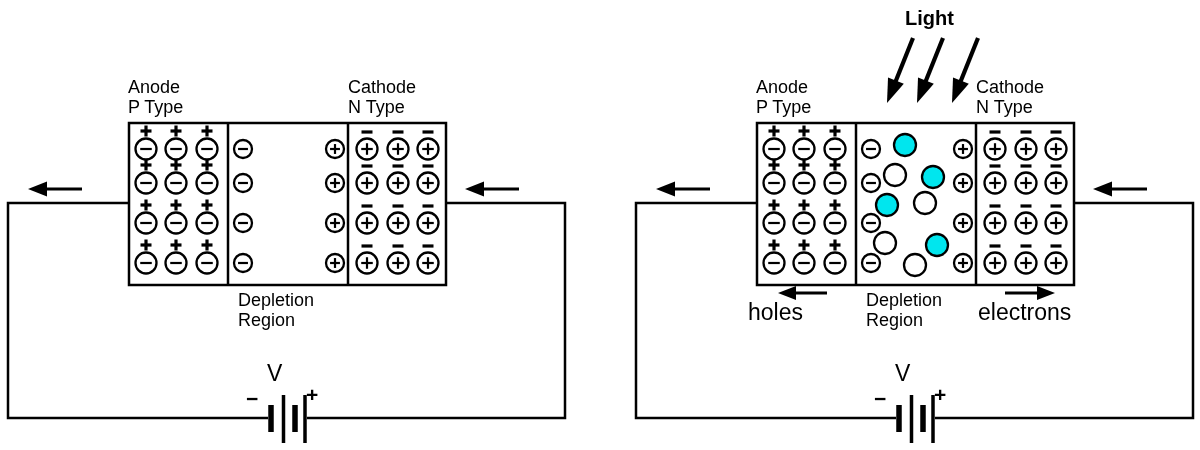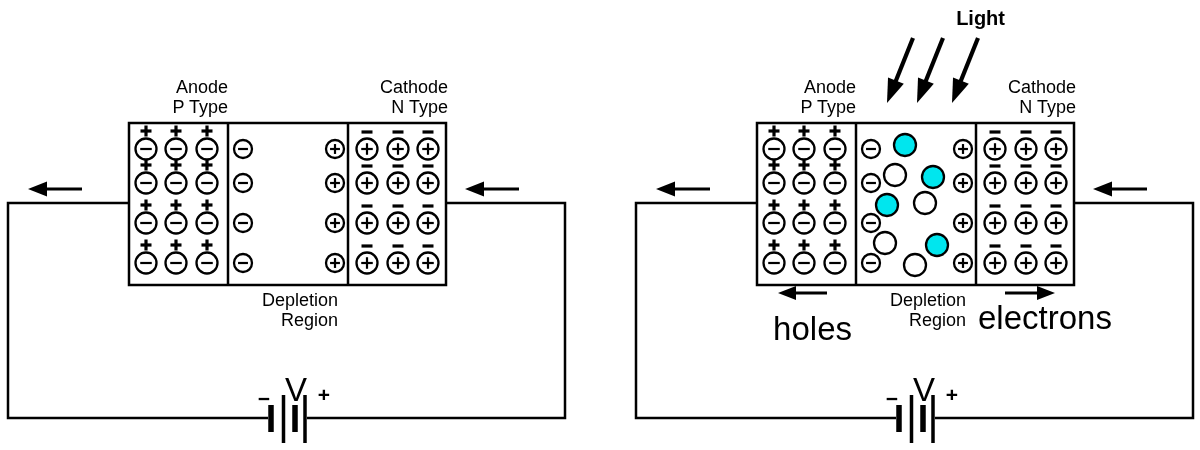--- a/index.html
+++ b/index.html
@@ -1,22 +1,22 @@
 <!DOCTYPE html>
 <html><head>
 <meta charset="utf-8">
 <style>
   html,body{margin:0;padding:0;background:#ffffff;}
   body{width:1200px;height:450px;position:relative;overflow:hidden;
        font-family:"Liberation Sans",sans-serif;color:#000;}
   #canvas{position:absolute;left:0;top:0;}
-  .lbl{position:absolute;text-align:right;white-space:nowrap;}
+  .lbl{position:absolute;text-align:left;white-space:nowrap;}
   .b18{font-weight:normal;font-size:18px;line-height:20px;}
   .b20{font-weight:bold;font-size:20px;line-height:20px;}
-  .p25{font-size:33px;line-height:26px;margin-top:17px;}
+  .p25{font-size:23px;line-height:26px;}
   .sign{font-weight:bold;font-size:21px;line-height:21px;}
 </style>
 </head>
 <body>
 
 <svg id="canvas" width="1200" height="450" viewBox="0 0 1200 450">
   <defs>
     <g id="circuit-base" stroke="#000000" fill="none">
       <rect x="129" y="123" width="317" height="162" fill="#ffffff" stroke-width="2.5"></rect>
       <line x1="228" y1="123" x2="228" y2="285" stroke-width="2.5"></line>
@@ -577,16 +577,16 @@
 </div>
 <div class="lbl b18" style="left:976px;top:77px;width:100px">
   <div>Cathode</div>
   <div>N Type</div>
 </div>
 <div class="lbl b18" style="left:866px;top:290px;width:100px">
   <div>Depletion</div>
   <div>Region</div>
 </div>
 <div class="lbl p25" style="left:748px;top:299px;width:104px">holes</div>
-<div class="lbl p25" style="left:978px;top:288px;width:124px">electrons</div>
+<div class="lbl p25" style="left:978px;top:299px;width:124px">electrons</div>
 <div class="lbl p25" style="left:895px;top:360px;width:40px">V</div>
 <div class="lbl sign" style="left:874px;top:388px;width:24px">−</div>
 <div class="lbl sign" style="left:934px;top:384px;width:24px">+</div>
 
 </body></html>

